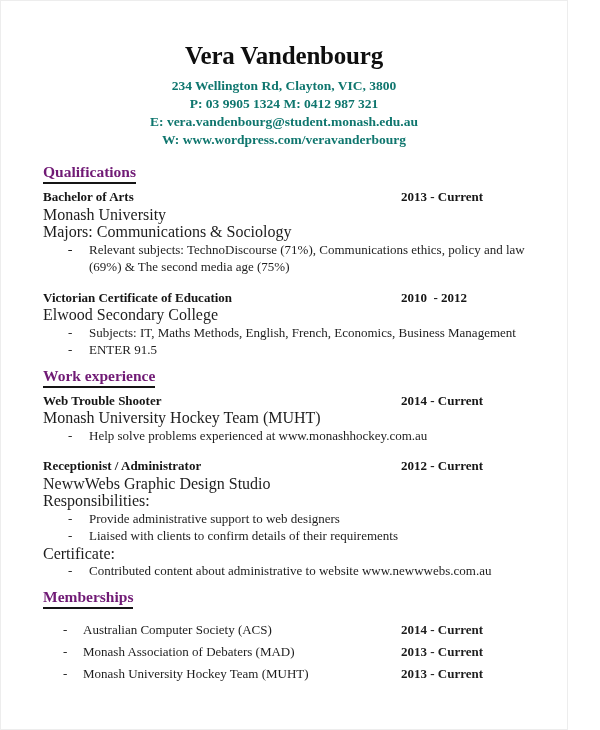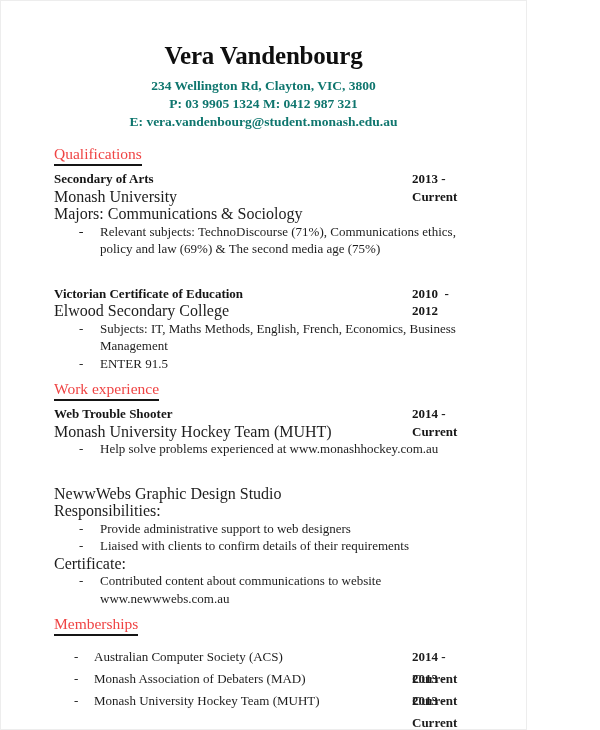--- a/index.html
+++ b/index.html
@@ -1,73 +1,74 @@
 <!DOCTYPE html>
 <html><head>
 <meta charset="utf-8">
 <style>
   * { margin:0; padding:0; box-sizing:border-box; }
   html, body { background:#ffffff; }
   .page {
-    width:527px; height:730px;
+    width:568px; height:730px;
     background:#ffffff;
     border:1px solid #ededed;
     font-family:"Liberation Serif","DejaVu Serif",serif;
     color:#1d1d1d;
-    padding:0 53px;
+    padding:0 42px;
     overflow:hidden;
     position:relative;
   }
   .header { text-align:center; padding-top:40px; }
   .name {
     font-size:25px; font-weight:700; line-height:30px;
     color:#0f0f0f; letter-spacing:-0.2px;
   }
   .contact { margin-top:6px; }
   .contact-line { font-size:13.5px; font-weight:700; line-height:18px; color:#0f766e; }
 
   main { margin-top:12px; }
   .section { margin-top:6px; }
   .section-title-row { line-height:22px; }
   .section-title {
     display:inline-block;
-    font-size:15.5px; font-weight:400; line-height:20px;
-    color:#ef4444;
+    font-size:15.5px; font-weight:700; line-height:20px;
+    color:#701a75;
     border-bottom:2px solid #151515;
   }
   .entries { margin-top:4px; }
-  .entry + .entry { margin-top:27px; }
+  .entry + .entry { margin-top:13px; }
   .entry-head { position:relative; font-size:13px; font-weight:700; line-height:17.5px; color:#161616; }
   .entry-date { position:absolute; left:358px; top:0; font-weight:700; }
   .entry-line { font-size:16px; line-height:17.5px; }
   .bullet { position:relative; font-size:13px; line-height:17.5px; padding-left:46px; }
   .dash { position:absolute; left:25px; top:0; }
   .member-list { margin-top:10px; }
   .member-row { position:relative; font-size:13px; line-height:22px; padding-left:40px; }
   .member-row .dash { left:20px; }
   .member-date { position:absolute; left:358px; top:0; font-weight:700; }
 </style>
 </head>
 <body>
 
 <div class="page">
   <header class="header">
     <div class="name">Vera Vandenbourg</div>
     <div class="contact">
       <div class="contact-line">234 Wellington Rd, Clayton, VIC, 3800</div>
       <div class="contact-line">P: 03 9905 1324 M: 0412 987 321</div>
       <div class="contact-line">E: vera.vandenbourg@student.monash.edu.au</div>
+      <div class="contact-line">W: www.wordpress.com/veravanderbourg</div>
     </div>
   </header>
   <main>
       <section class="section">
         <div class="section-title-row"><span class="section-title">Qualifications</span></div>
         <div class="entries">
           <article class="entry">
-            <div class="entry-head"><span class="entry-title">Secondary of Arts</span><span class="entry-date">2013 - Current</span></div>
+            <div class="entry-head"><span class="entry-title">Bachelor of Arts</span><span class="entry-date">2013 - Current</span></div>
             <div class="entry-line">Monash University</div>
             <div class="entry-line">Majors: Communications &amp; Sociology</div>
             <div class="bullet"><span class="dash">-</span></div>
             <div class="bullet"><span class="dash">-</span><span class="bullet-text">Relevant subjects: TechnoDiscourse (71%), Communications ethics, policy and law (69%) &amp; The second media age (75%)</span></div>
           </article>
           <article class="entry">
             <div class="entry-head"><span class="entry-title">Victorian Certificate of Education</span><span class="entry-date">2010&nbsp; - 2012</span></div>
             <div class="entry-line">Elwood Secondary College</div>
             <div class="bullet"><span class="dash">-</span><span class="bullet-text">Subjects: IT, Maths Methods, English, French, Economics, Business Management</span></div>
             <div class="bullet"><span class="dash">-</span><span class="bullet-text">ENTER 91.5</span></div>
@@ -76,26 +77,27 @@
       </section>
       <section class="section">
         <div class="section-title-row"><span class="section-title">Work experience</span></div>
         <div class="entries">
           <article class="entry">
             <div class="entry-head"><span class="entry-title">Web Trouble Shooter</span><span class="entry-date">2014 - Current</span></div>
             <div class="entry-line">Monash University Hockey Team (MUHT)</div>
             <div class="bullet"><span class="dash">-</span><span class="bullet-text">Help solve problems experienced at www.monashhockey.com.au</span></div>
           </article>
           <article class="entry">
+            <div class="entry-head"><span class="entry-title">Receptionist / Administrator</span><span class="entry-date">2012 - Current</span></div>
             <div class="entry-line">NewwWebs Graphic Design Studio</div>
             <div class="entry-line">Responsibilities:</div>
             <div class="bullet"><span class="dash">-</span><span class="bullet-text">Provide administrative support to web designers</span></div>
             <div class="bullet"><span class="dash">-</span><span class="bullet-text">Liaised with clients to confirm details of their requirements</span></div>
             <div class="entry-line">Certificate:</div>
-            <div class="bullet"><span class="dash">-</span><span class="bullet-text">Contributed content about communications to website www.newwwebs.com.au</span></div>
+            <div class="bullet"><span class="dash">-</span><span class="bullet-text">Contributed content about administrative to website www.newwwebs.com.au</span></div>
           </article>
         </div>
       </section>
       <section class="section">
         <div class="section-title-row"><span class="section-title">Memberships</span></div>
         <div class="member-list">
           <div class="member-row"><span class="dash">-</span><span class="member-name">Australian Computer Society (ACS)</span><span class="member-date">2014 - Current</span></div>
           <div class="member-row"><span class="dash">-</span><span class="member-name">Monash Association of Debaters (MAD)</span><span class="member-date">2013 - Current</span></div>
           <div class="member-row"><span class="dash">-</span><span class="member-name">Monash University Hockey Team (MUHT)</span><span class="member-date">2013 - Current</span></div>
         </div>

